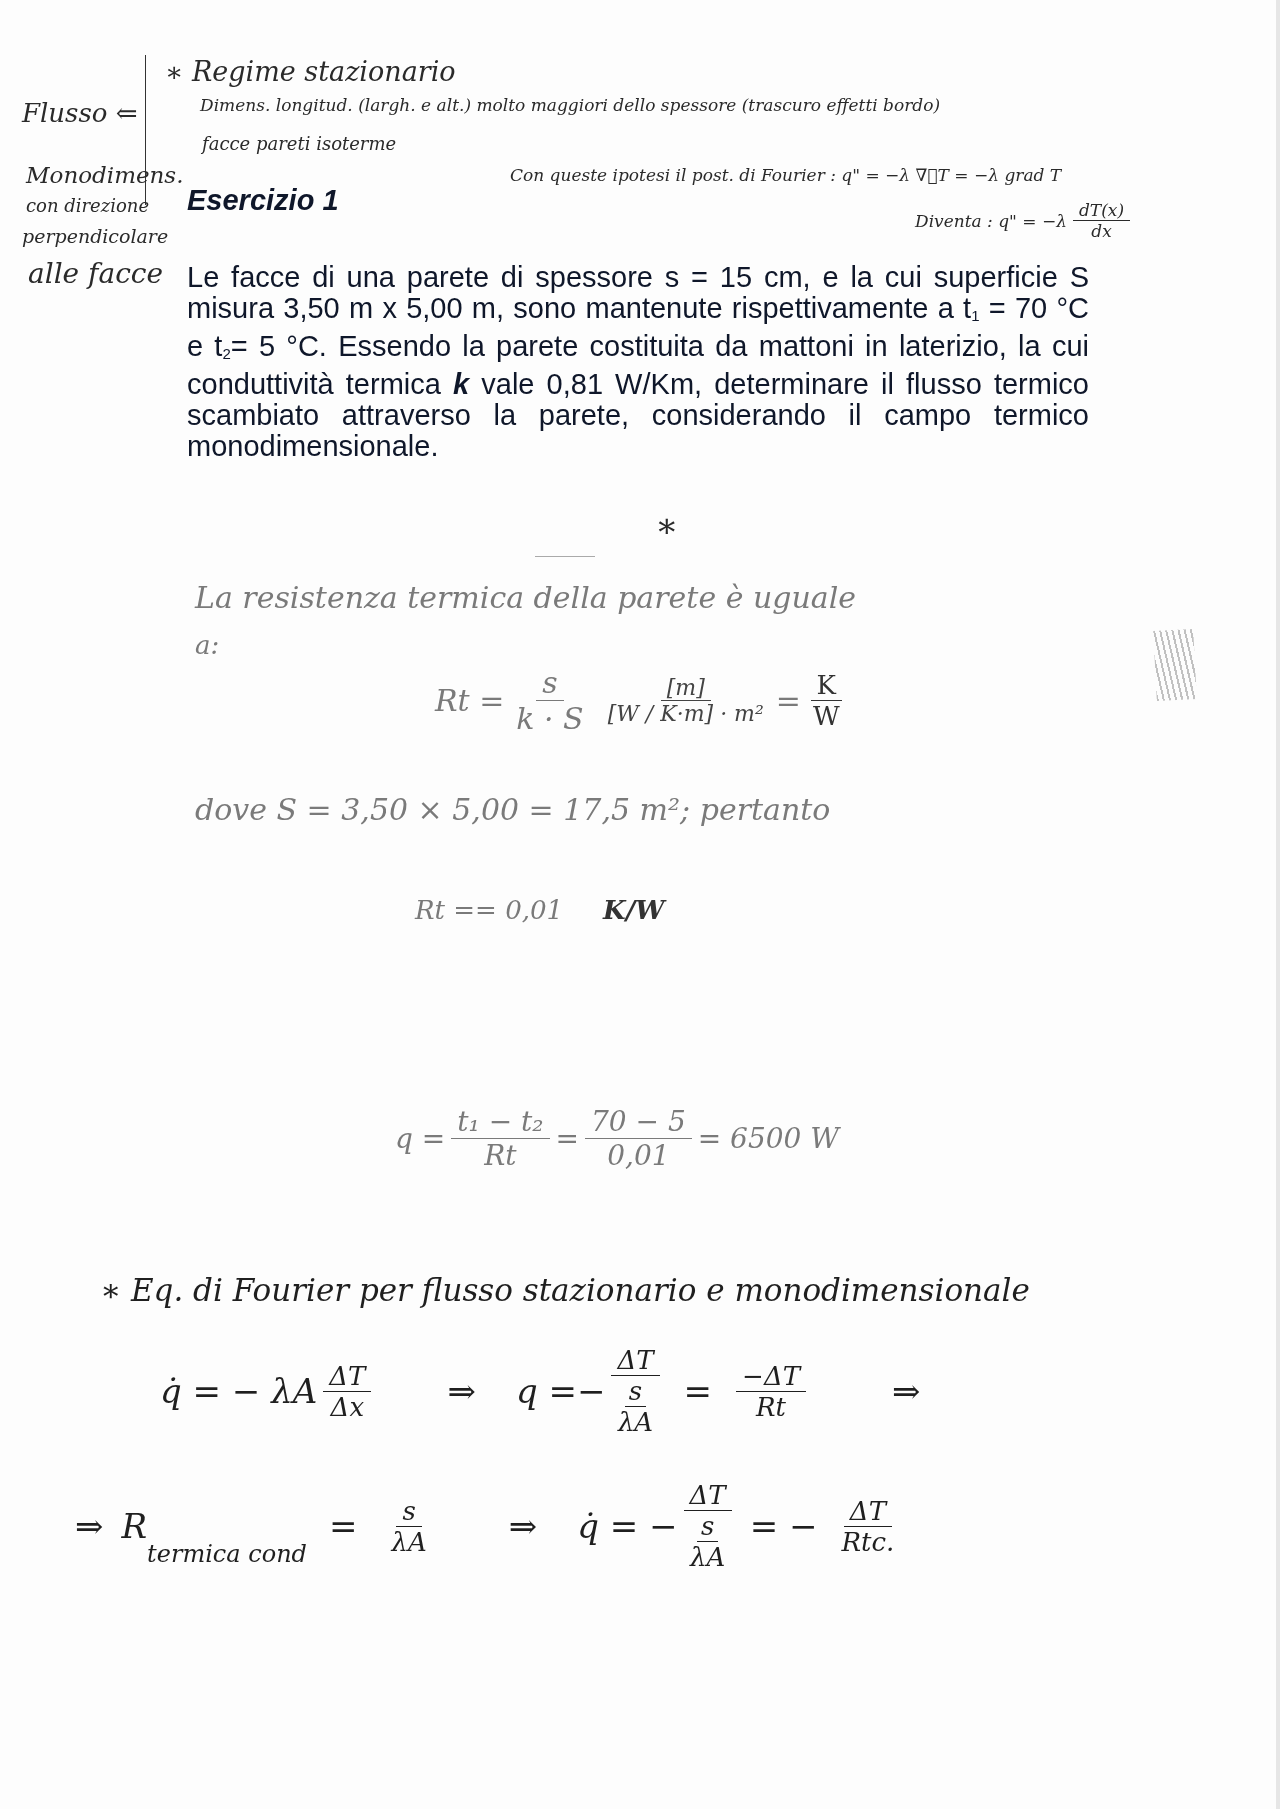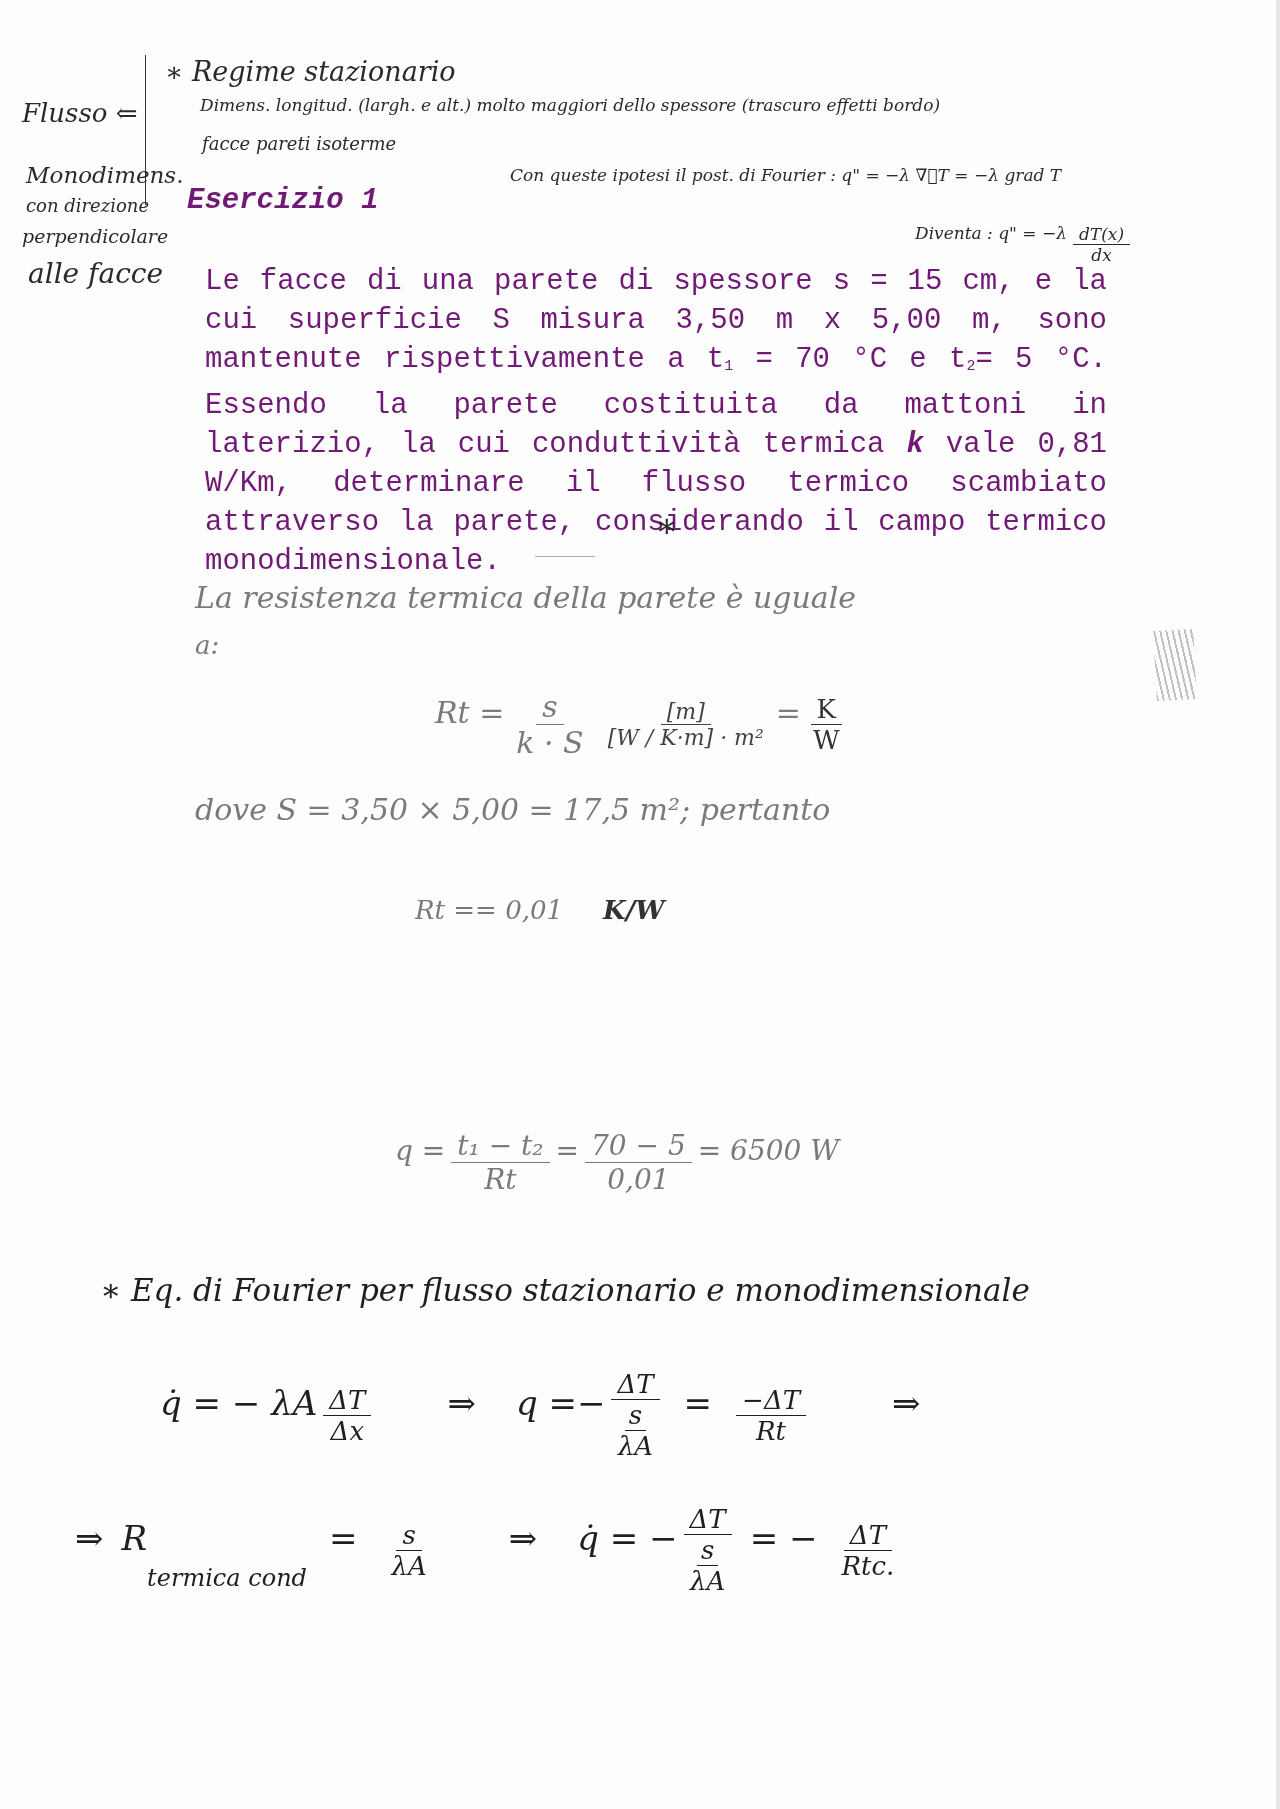--- a/index.html
+++ b/index.html
@@ -6,29 +6,29 @@
     body {
       width: 1280px; height: 1809px; position: relative; overflow: hidden;
       background: #ffffff; color: #1a1a1a;
       font-family: "Liberation Sans", sans-serif;
     }
     .page { position: absolute; inset: 0; background: #fdfdfd; }
     .right-edge { position: absolute; top: 0; right: 0; width: 4px; height: 1809px; background: #e6e6e6; }
     .hw { position: absolute; font-family: "DejaVu Serif", serif; font-style: italic; color: #2a2a2a; white-space: nowrap; }
     .hw.light { color: #7a7a7a; }
     .brace { position: absolute; border-left: 1.5px solid #333; }
-    .printed { position: absolute; font-family: Liberation Mono, monospace; color: #701a75; }
+    .printed { position: absolute; font-family: Liberation Sans, sans-serif; color: #0f172a; }
     .title { font-weight: bold; font-style: italic; font-size: 29px; }
     .problem {
-      left: 205px; top: 262px; width: 902px; font-size: 29px; line-height: 39px;
+      left: 187px; top: 262px; width: 902px; font-size: 29px; line-height: 31px;
       text-align: justify; text-align-last: left;
     }
     .problem sub { font-size: 15px; vertical-align: -3px; }
     .frac { display: inline-flex; flex-direction: column; align-items: center; vertical-align: middle; margin: 0 6px; }
-    .frac .num { border-bottom: 1.5px solid currentColor; padding: 0 6px; margin-top: 24px; }
+    .frac .num { border-bottom: 1.5px solid currentColor; padding: 0 6px; }
     .frac .den { padding: 0 6px; }
     .eq { position: absolute; font-family: "DejaVu Serif", serif; font-style: italic; white-space: nowrap; display: flex; align-items: center; }
     .eq.light { color: #7a7a7a; }
     .eq.dark { color: #1f1f1f; font-size: 34px; }
     .scribble {
       position: absolute; left: 1155px; top: 630px; width: 40px; height: 70px;
       background: repeating-linear-gradient(80deg, #999 0 2px, transparent 2px 6px);
       opacity: 0.6; transform: rotate(-3deg);
     }
     .dash { position: absolute; left: 535px; top: 556px; width: 60px; height: 1px; background: #aaa; }

